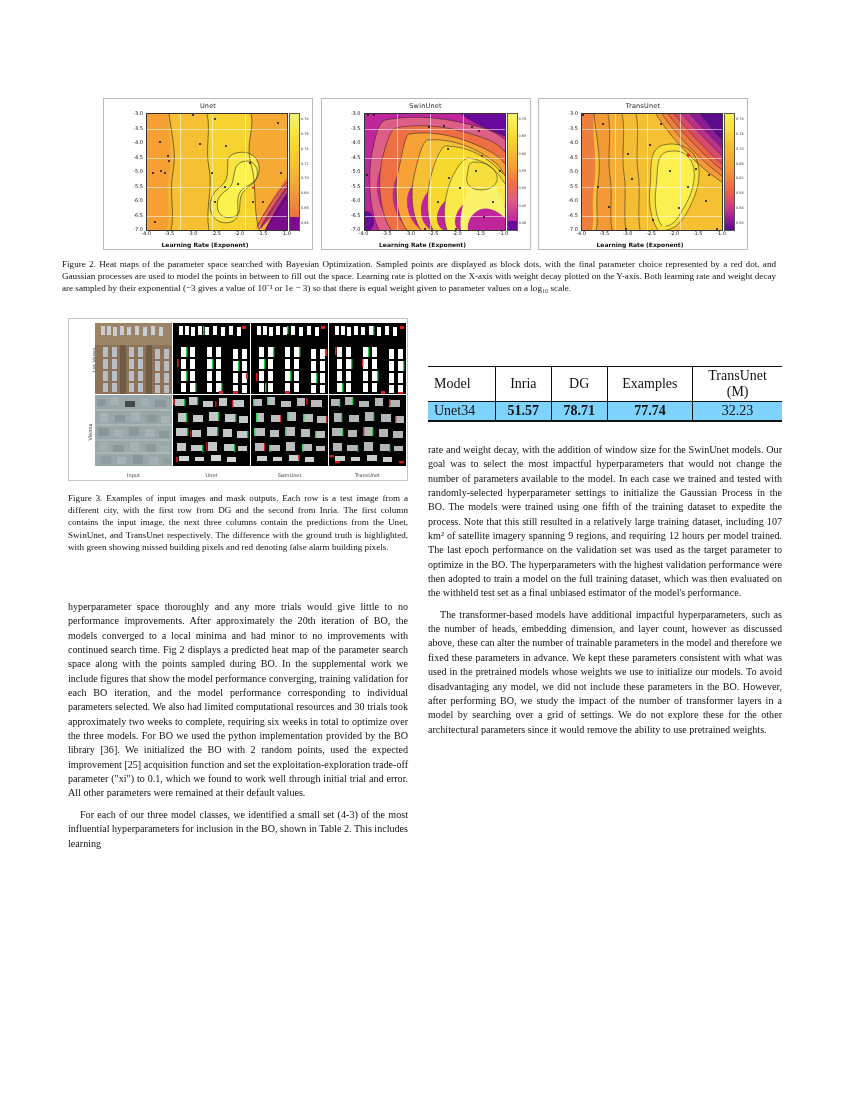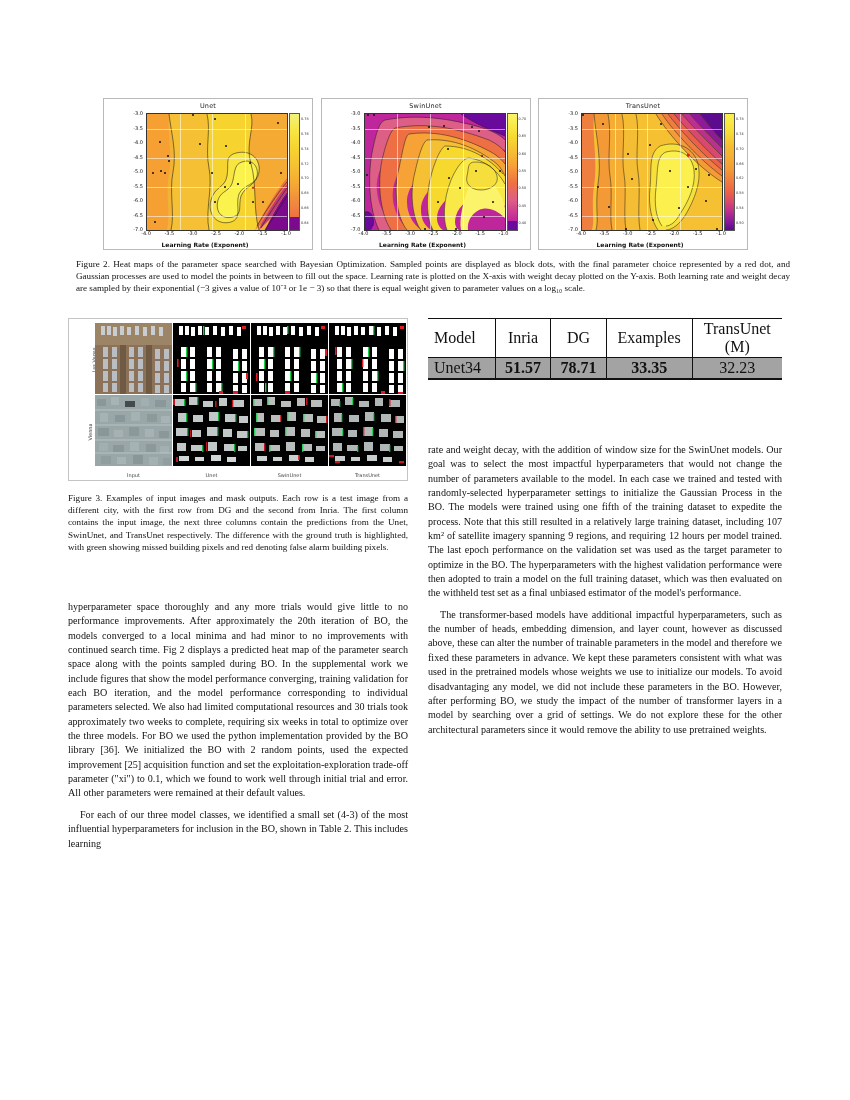--- a/index.html
+++ b/index.html
@@ -43,42 +43,42 @@
 
   
   .caption{font-family:"Liberation Serif",serif;font-size:9.1px;line-height:12.2px;
       text-align:justify;color:#111;}
   .body{font-family:"Liberation Serif",serif;font-size:10.1px;line-height:14.35px;
       text-align:justify;color:#111;}
   .body p{margin:0;text-indent:12px;}
   .body p.noindent{text-indent:0;}
   .body p + p{margin-top:7px;}
 
-  #fig2-caption{position:absolute;left:76px;top:258px;width:714px;}
+  #fig2-caption{position:absolute;left:62px;top:258px;width:714px;}
   #fig3-block{position:absolute;left:68px;top:318px;width:340px;}
   #fig3-caption{position:absolute;left:68px;top:492px;width:340px;}
   #left-col{position:absolute;left:68px;top:600px;width:340px;}
   #table3-block{position:absolute;left:428px;top:318px;width:354px;}
   #table3-caption{position:absolute;left:428px;top:395px;width:354px;}
   #right-col{position:absolute;left:428px;top:443px;width:354px;}
 
   
   .fig3-frame{border:1px solid #c4c4c4;background:#fff;padding:2px 2px 0 2px;
       box-sizing:border-box;width:340px;height:163px;position:relative;}
   .fig3-grid{position:absolute;left:26px;top:4px;display:grid;
       grid-template-columns:repeat(4,77px);grid-template-rows:71px 71px;gap:1px;}
   .cell{width:77px;height:71px;overflow:hidden;position:relative;background:#000;}
   .rowlab{position:absolute;left:12px;font-family:"DejaVu Sans",sans-serif;font-size:5px;
       color:#333;transform:rotate(-90deg);transform-origin:center;white-space:nowrap;}
   .collab{position:absolute;bottom:2px;font-family:"DejaVu Sans",sans-serif;font-size:5px;
       color:#444;text-align:center;width:77px;}
 
   
   table.t3{border-collapse:collapse;width:100%;font-family:"Liberation Serif",serif;
-      font-size:16px;color:#111;}
+      font-size:14px;color:#111;margin-top:48px;}
   table.t3 th,table.t3 td{padding:1px 6px;text-align:center;}
   table.t3 th.lft,table.t3 td.lft{text-align:left;}
   .rule-top{border-top:1.6px solid #111;}
   .rule-dbl{border-top:1px solid #111;border-bottom:1px solid #111;}
   .vline{border-left:1px solid #111;}
   .bold{font-weight:bold;}
   .t3wrap{border-bottom:1.6px solid #111;}
   .hdr-row td{padding-top:3px;padding-bottom:3px;}
 </style>
 </head>
@@ -815,25 +815,25 @@
             <tr class="hdr-row rule-top">
           <td class="lft">Model</td>
           <td class="vline">Inria</td>
           <td class="vline">DG</td>
           <td class="vline">Examples</td>
           <td class="vline">
             <span>TransUnet</span><br>
             <span>(M)</span>
           </td>
         </tr>
-        <tr class="rule-dbl" style="background:#a3a3a3;">
+        <tr class="rule-dbl" style="background:#7dd3fc;">
           <td class="lft">Unet34</td>
           <td class="vline bold">51.57</td>
           <td class="vline bold">78.71</td>
-          <td class="vline bold">33.35</td>
+          <td class="vline bold">77.74</td>
           <td class="vline">32.23</td>
         </tr>
       </tbody>
         </table>
     </div>
   </div>
 
 
   <div id="right-col" class="body">
     <p class="noindent">rate and weight decay, with the addition of window size for the SwinUnet models. Our goal was to select the most impactful hyperparameters that would not change the number of parameters available to the model. In each case we trained and tested with randomly-selected hyperparameter settings to initialize the Gaussian Process in the BO. The models were trained using one fifth of the training dataset to expedite the process. Note that this still resulted in a relatively large training dataset, including  107 km² of satellite imagery spanning 9 regions, and requiring 12 hours per model trained. The last epoch performance on the validation set was used as the target parameter to optimize in the BO. The hyperparameters with the highest validation performance were then adopted to train a model on the full training dataset, which was then evaluated on the withheld test set as a final unbiased estimator of the model's performance.</p>

